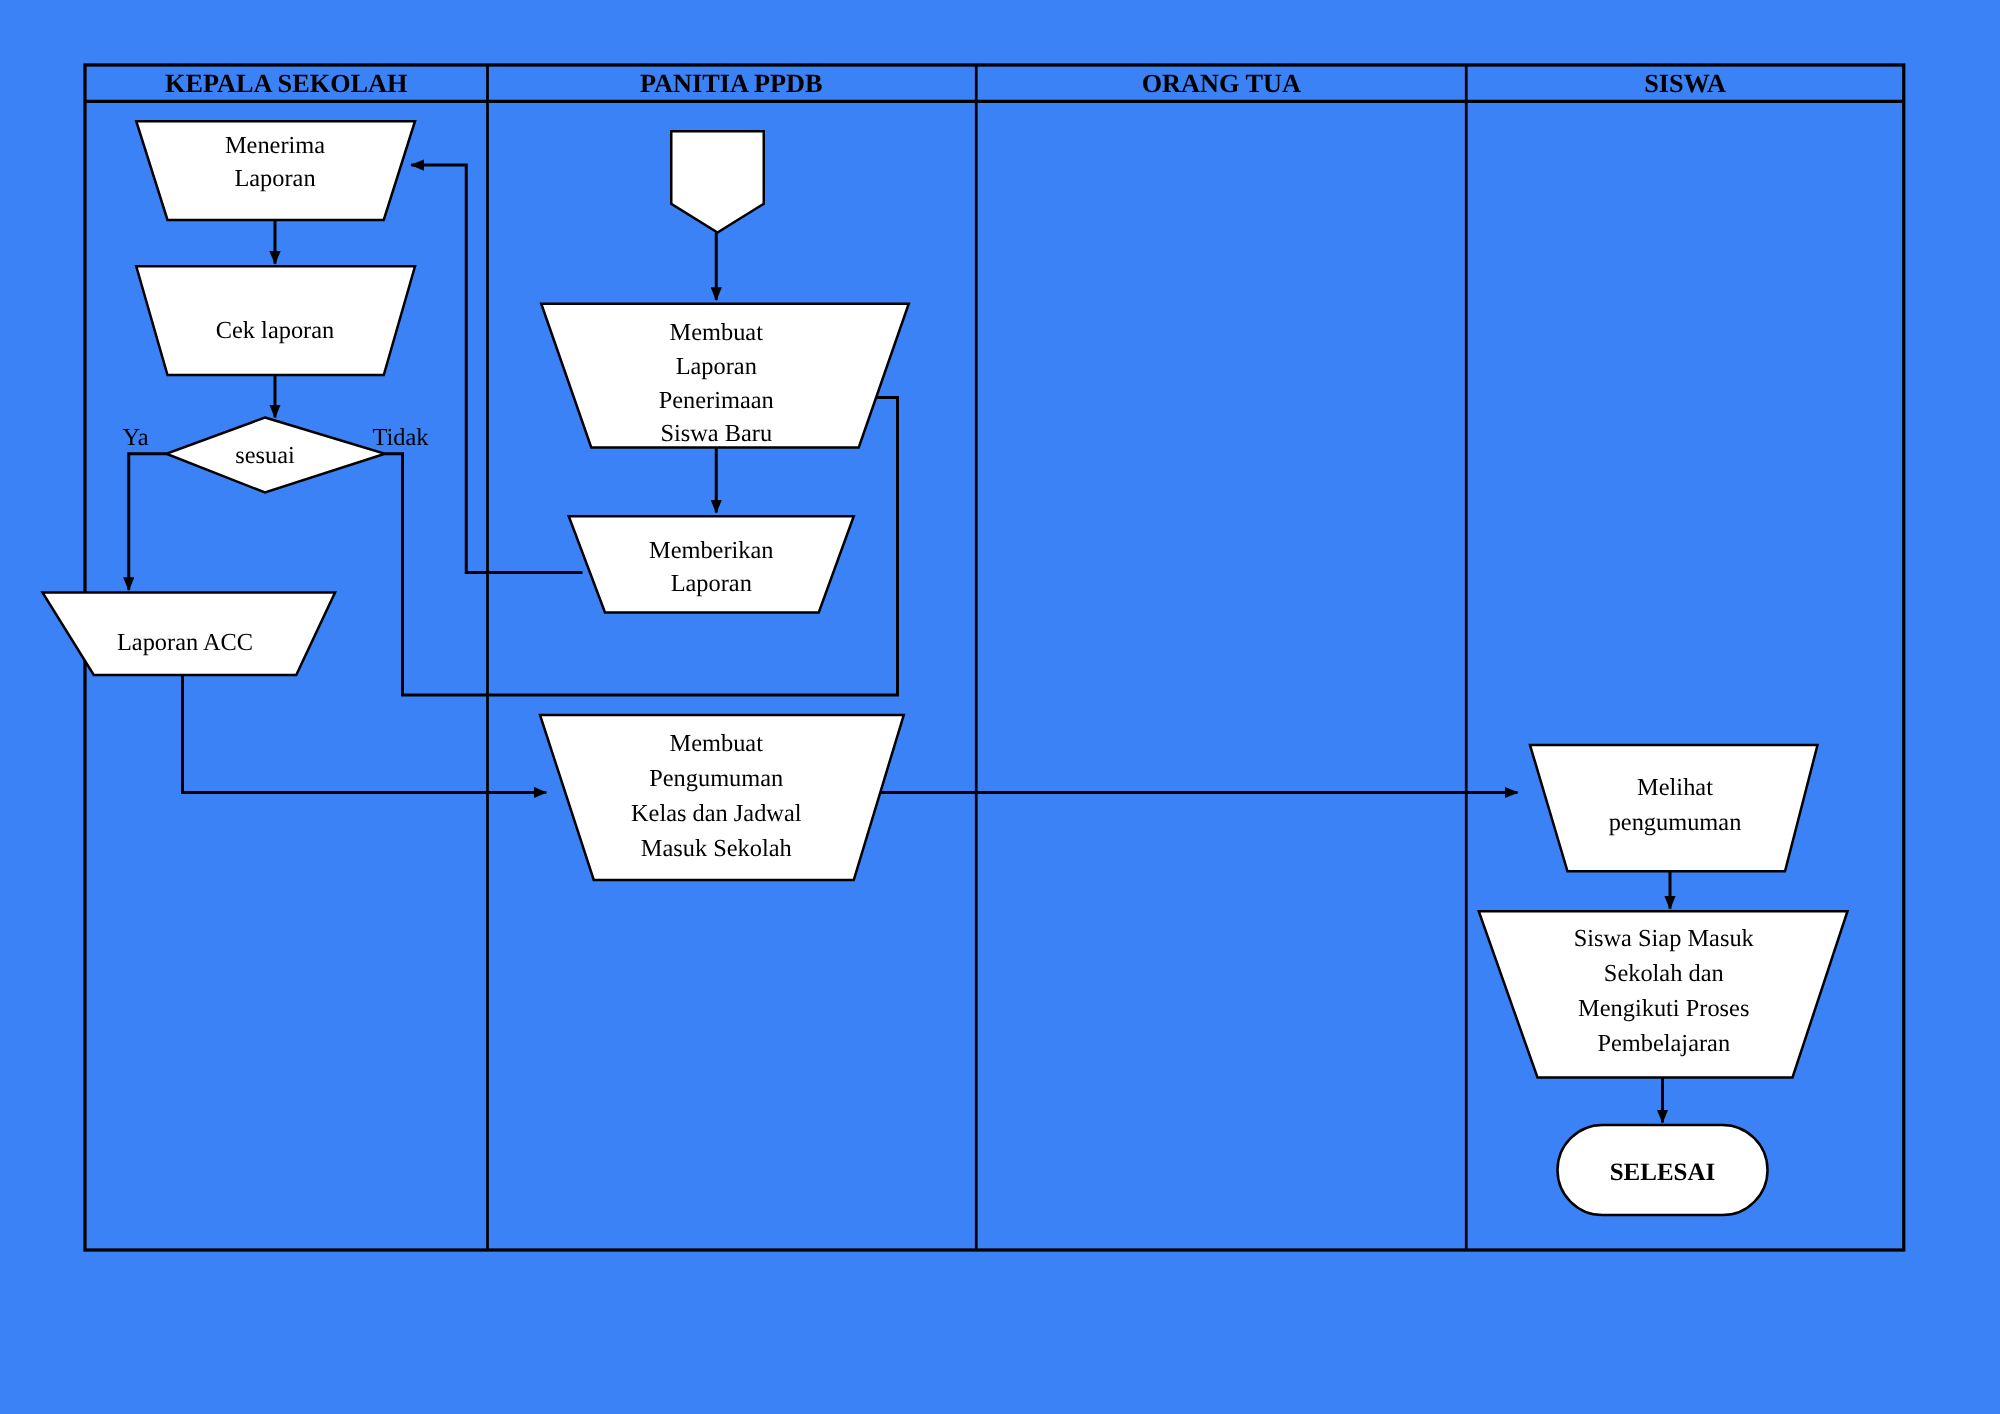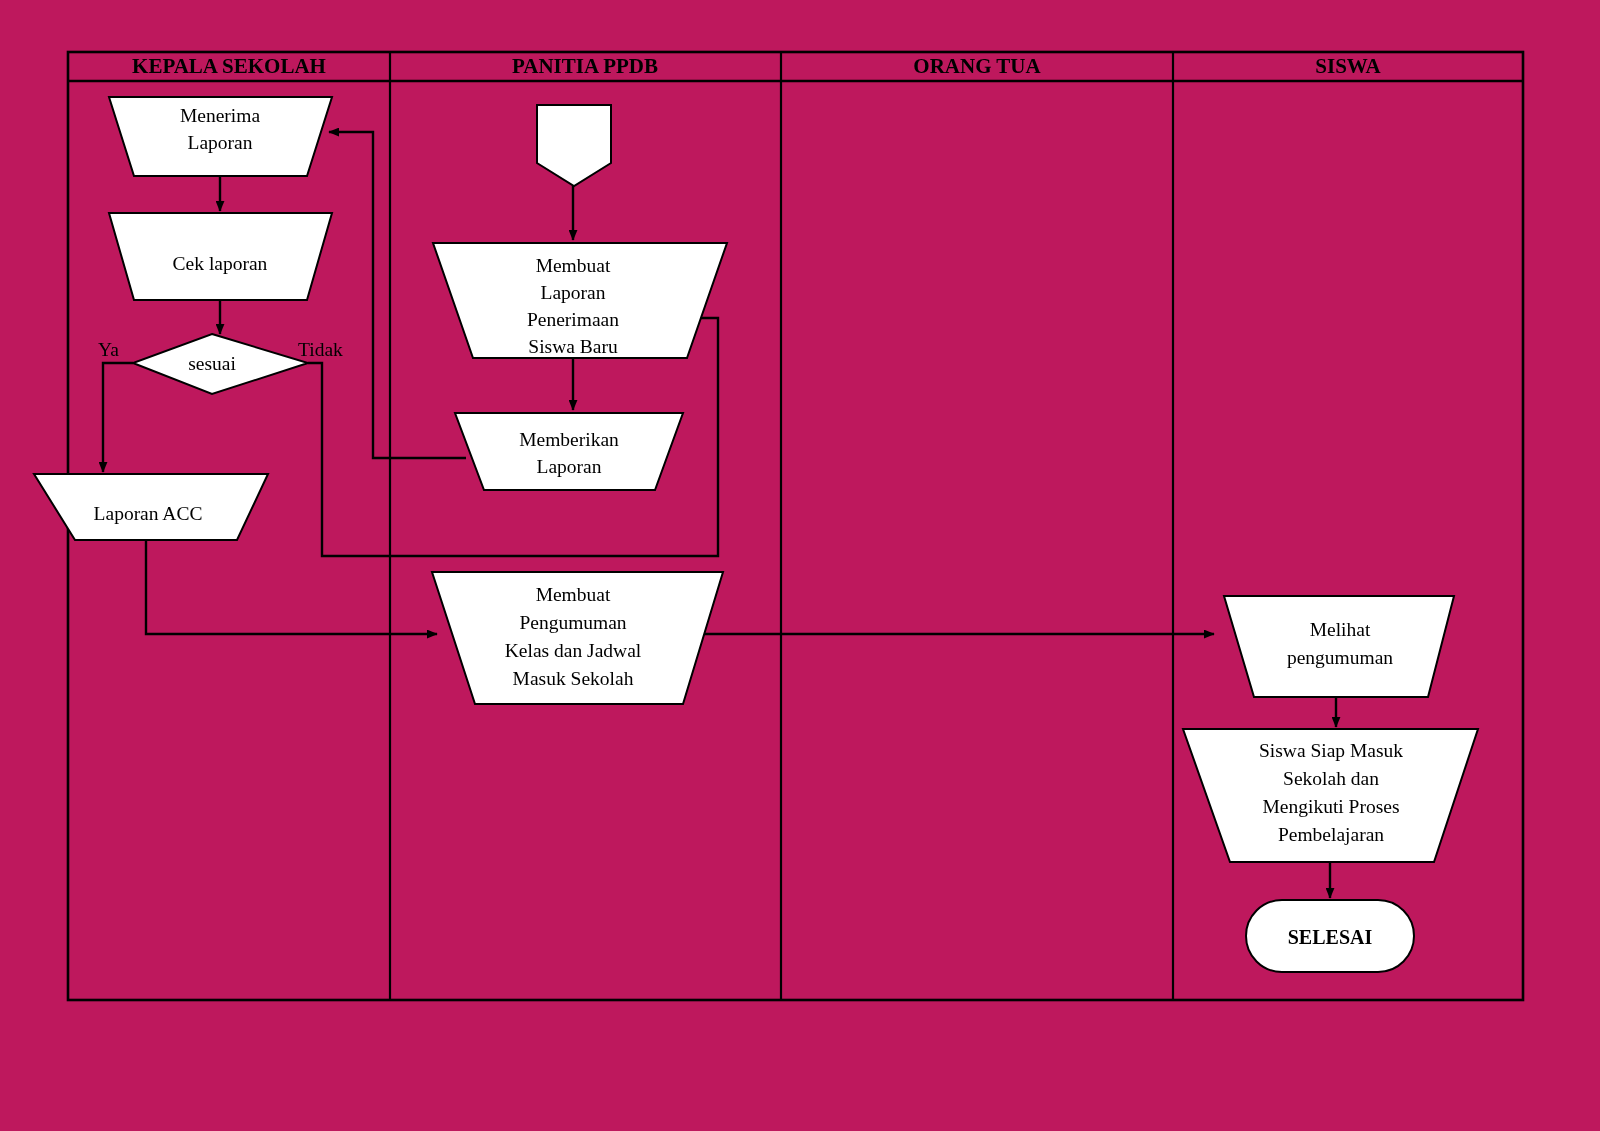--- a/index.html
+++ b/index.html
@@ -5,21 +5,21 @@
 <style>
   html, body {
     margin: 0;
     padding: 0;
     background: #ffffff;
   }
   #page {
     position: relative;
     width: 1600px;
     height: 1131px;
-    background: #be185d;
+    background: #3b82f6;
     font-family: "Liberation Serif", "DejaVu Serif", serif;
     overflow: hidden;
   }
   #diagram {
     position: absolute;
     left: 0;
     top: 0;
     width: 1600px;
     height: 1131px;
   }

